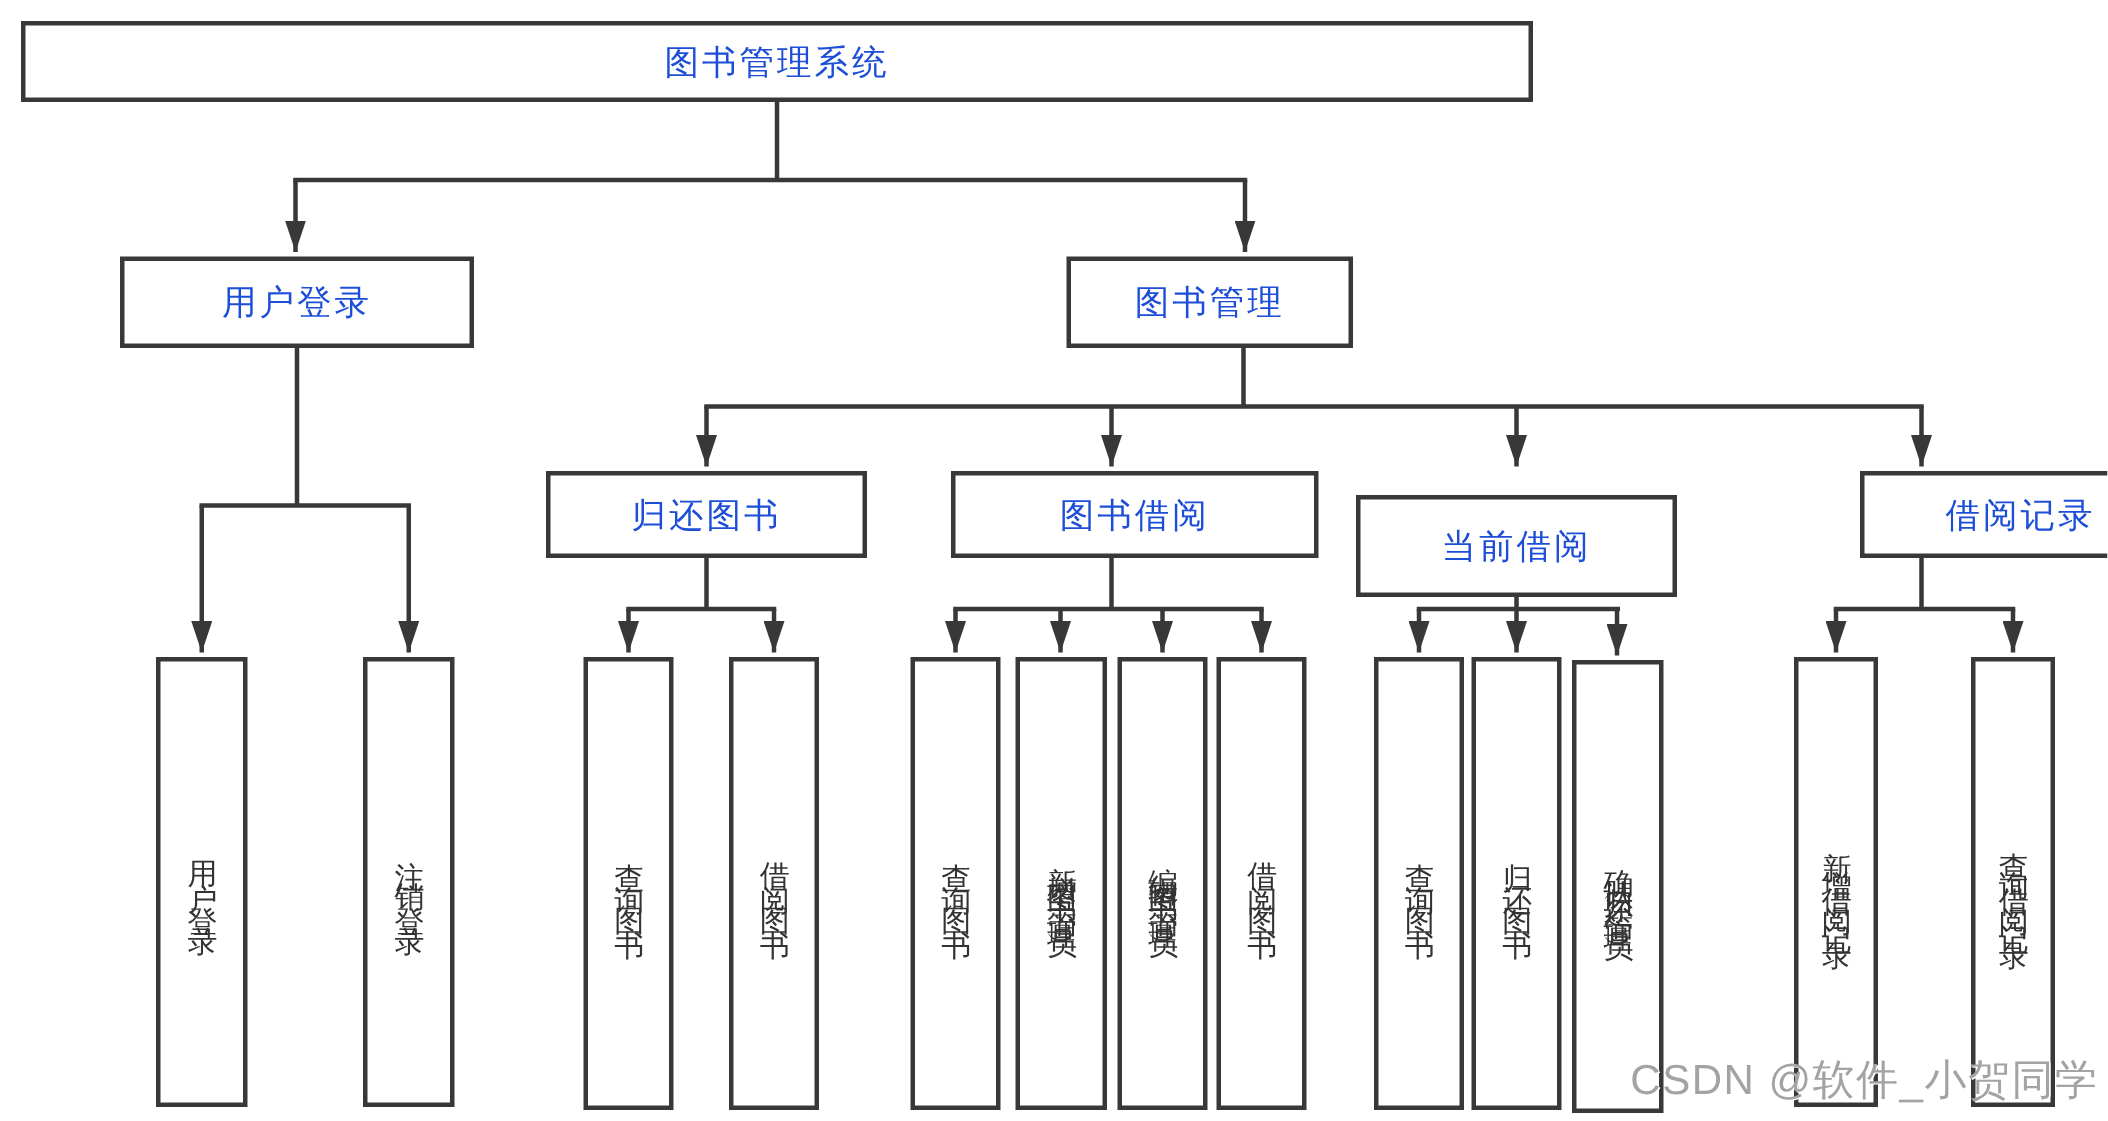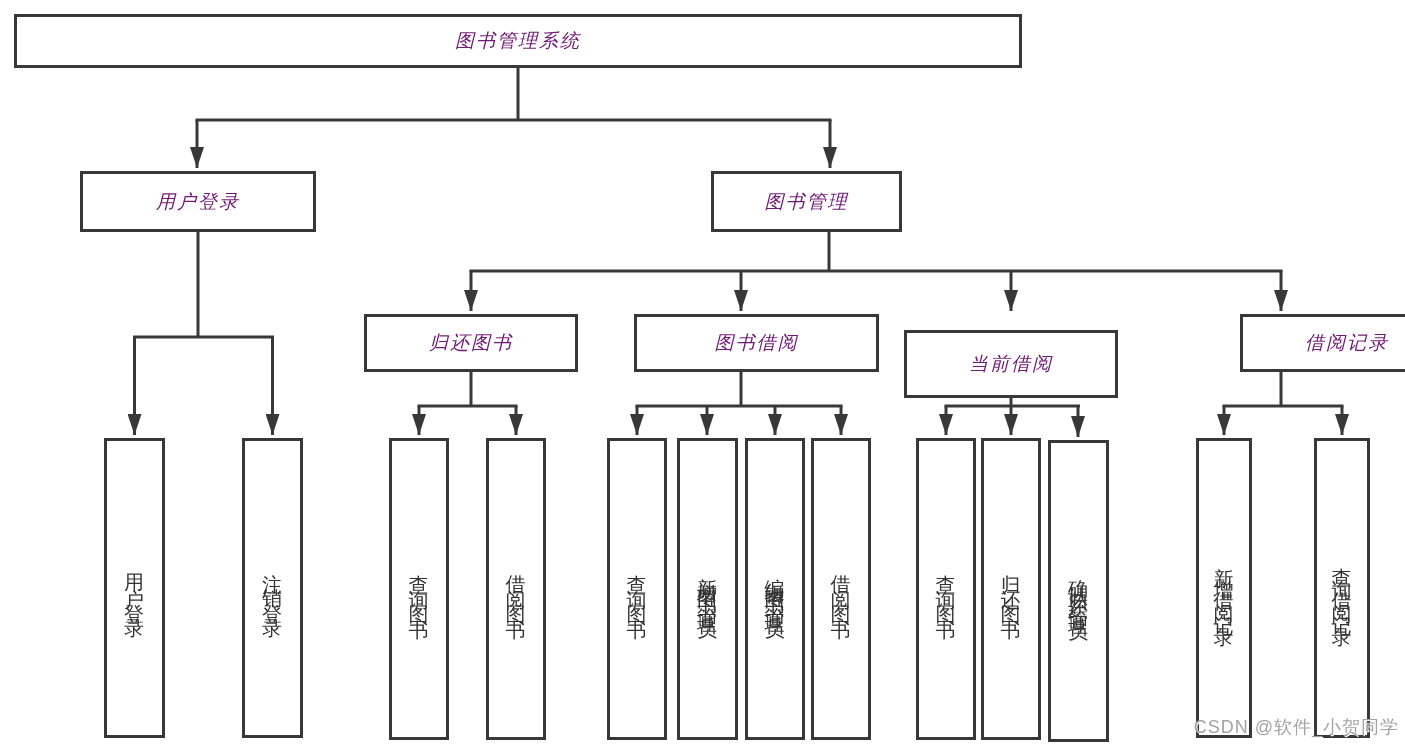--- a/index.html
+++ b/index.html
@@ -22,42 +22,41 @@
     position: absolute;
     box-sizing: border-box;
     border: 3px solid #383838;
     background: #ffffff;
     display: flex;
     align-items: center;
     justify-content: center;
     z-index: 2;
   }
   .hlabel {
-    font-size: 19px;
+    font-size: 23px;
     letter-spacing: 2px;
-    color: #701a75;
+    color: #1d4ed8;
     white-space: nowrap;
-    font-style: italic;
   }
   .vtext {
     writing-mode: vertical-rl;
     text-orientation: mixed;
     font-size: 20px;
     color: #333333;
     line-height: 1;
   }
   .ls4 { letter-spacing: 15px; }
   .ls6 { letter-spacing: 12px; }
   .lslong { letter-spacing: 6px; }
   #watermark {
     position: absolute;
     right: 6px;
     bottom: 8px;
     z-index: 5;
-    font-size: 18px;
+    font-size: 28px;
     color: #a3a3a3;
     letter-spacing: 1px;
     text-shadow: 1px 1px 0 #ffffff;
     white-space: nowrap;
   }
 </style>
 </head>
 <body>
 
 <div id="stage">

